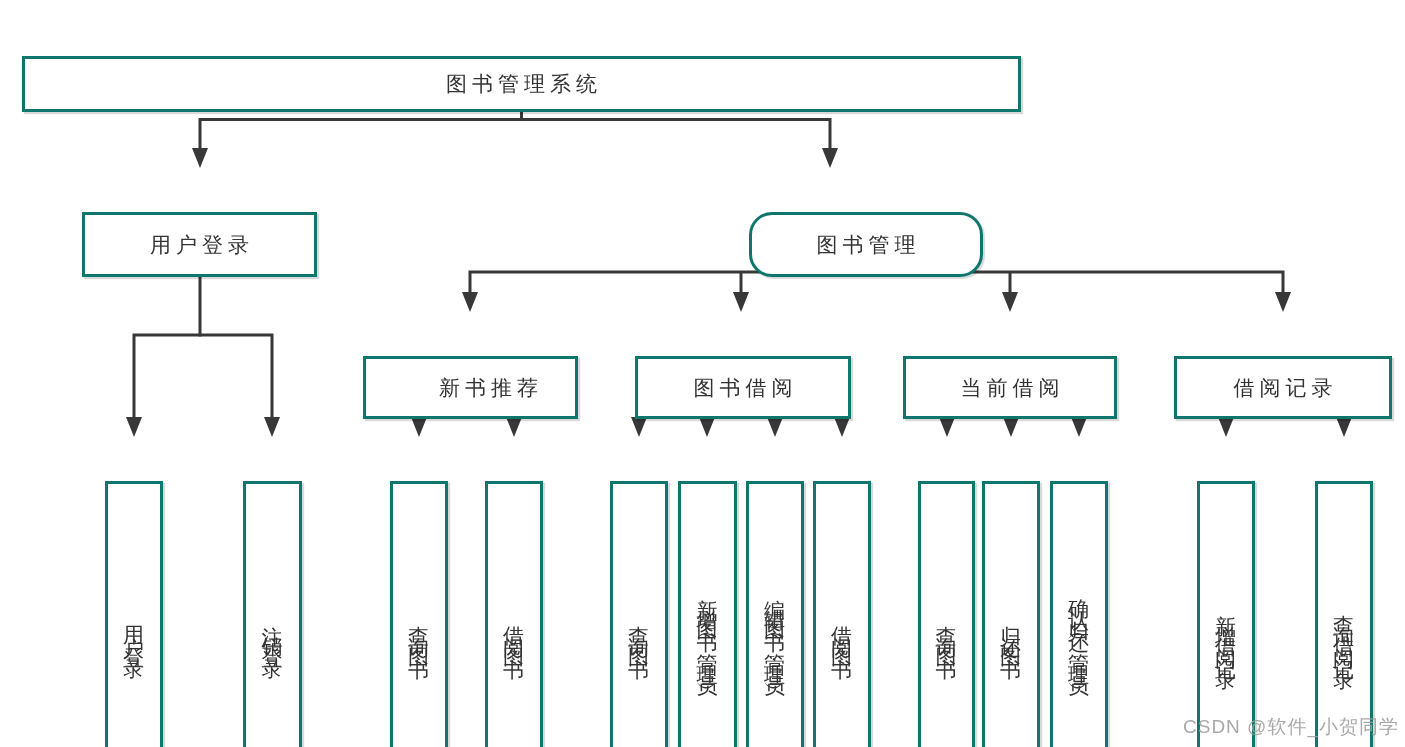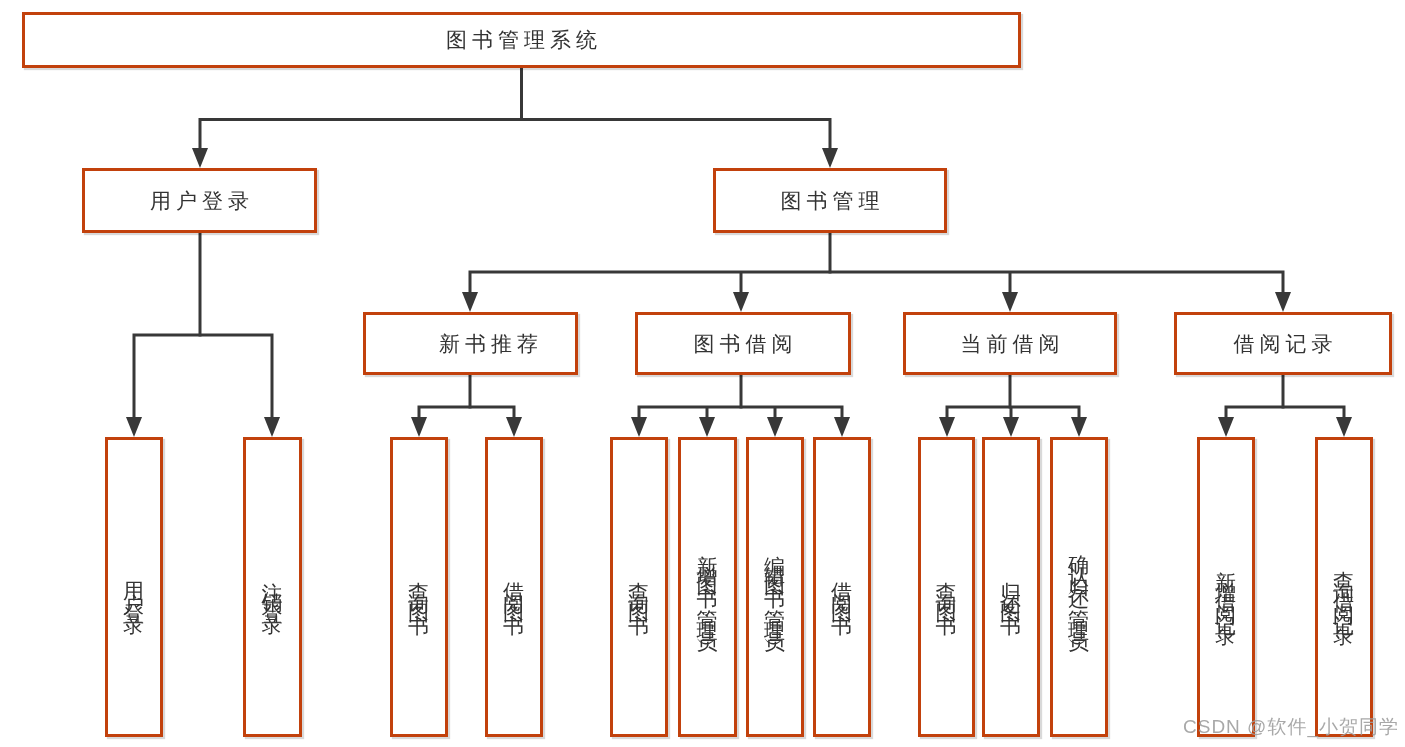--- a/index.html
+++ b/index.html
@@ -18,28 +18,29 @@
   #connectors {
     position: absolute;
     left: 0; top: 0;
     width: 1405px;
     height: 747px;
     z-index: 1;
   }
   .node {
     position: absolute;
     box-sizing: border-box;
-    border: 3px solid #c2410c;
+    border: 3px solid #0f766e;
     background: #ffffff;
     display: flex;
     align-items: center;
     justify-content: center;
     color: #333333;
     z-index: 2;
     box-shadow: 2px 2px 1px rgba(0,0,0,0.15);
+    margin-top: 44px;
   }
   .node.h {
     font-size: 21px;
     letter-spacing: 5px;
     text-indent: 5px; 
     white-space: nowrap;
   }
   .node.v span {
     writing-mode: vertical-lr;
     text-orientation: mixed;
@@ -112,21 +113,21 @@
       <polygon points="1003,417 1019,417 1011,437"></polygon>
       <polygon points="1071,417 1087,417 1079,437"></polygon>
       <polygon points="1218,417 1234,417 1226,437"></polygon>
       <polygon points="1336,417 1352,417 1344,437"></polygon>
     </g>
   </svg>
 
   <div class="node h" style="left:22px; top:12px; width:999px; height:56px;">图书管理系统</div>
 
   <div class="node h" style="left:82px; top:168px; width:235px; height:65px;">用户登录</div>
-  <div class="node h" style="left:713px; top:168px; width:234px; height:65px;">图书管理</div>
+  <div class="node h" style="left:749px; top:168px; width:234px; height:65px;border-radius:23px;">图书管理</div>
 
   <div class="node h" style="left:363px; top:312px; width:215px; height:63px;padding-left:36px;">新书推荐</div>
   <div class="node h" style="left:635px; top:312px; width:216px; height:63px;">图书借阅</div>
   <div class="node h" style="left:1174px; top:312px; width:218px; height:63px;">借阅记录</div>
   <div class="node h" style="left:903px; top:312px; width:214px; height:63px;">当前借阅</div>
 
   <div class="node v" style="left:105px; top:437px; width:58px; height:300px;">
     <span>用户登录</span>
   </div>
   <div class="node v" style="left:243px; top:437px; width:59px; height:300px;">

